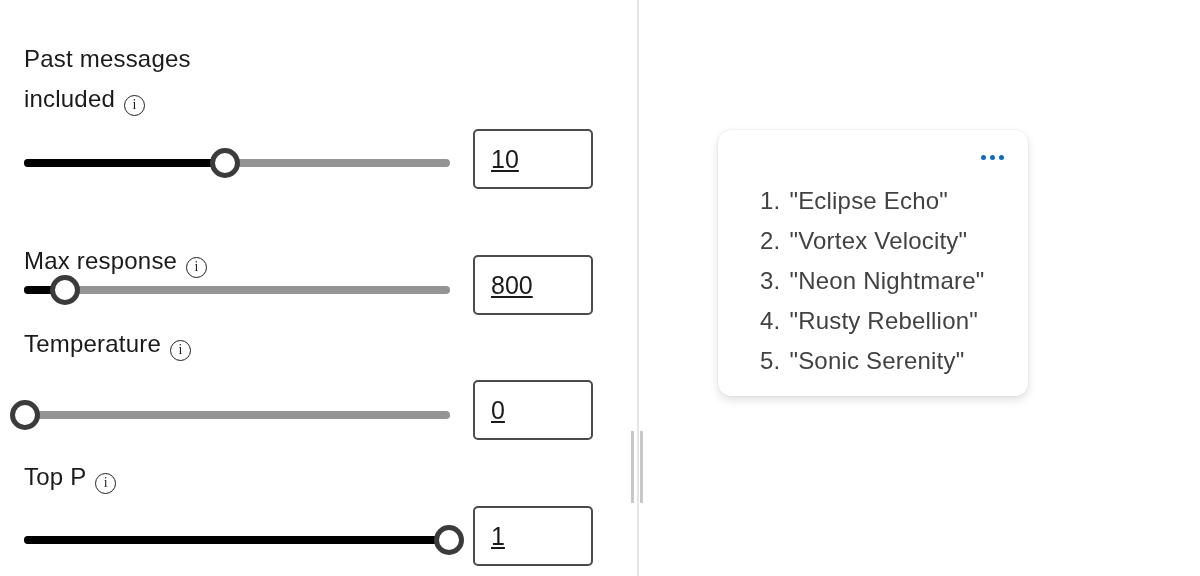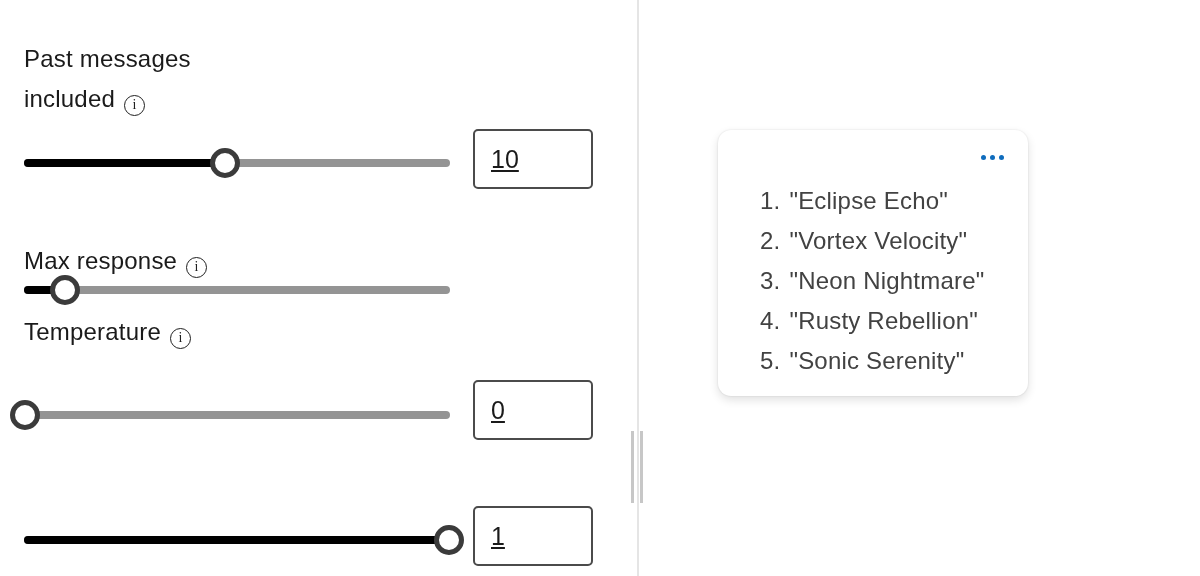--- a/index.html
+++ b/index.html
@@ -14,21 +14,21 @@
   
   .settings-panel { position: absolute; left: 0; top: 0; width: 637px; height: 431px; background: #fff; }
 
   .setting-label {
     position: absolute; left: 24px; width: 235px;
     font-size: 24px; line-height: 40px; color: #1a1a1a;
     letter-spacing: 0.2px;
   }
   .l0 { top: 39px; }
   .l1 { top: 205px; width: 320px; margin-top: 36px; }
-  .l2 { top: 312px; width: 320px; }
+  .l2 { top: 324px; width: 320px; }
   .l3 { top: 457px; width: 320px; }
 
   .info-icon {
     display: inline-flex; align-items: center; justify-content: center;
     width: 21px; height: 21px; border: 1.6px solid #1f1f1f; border-radius: 50%;
     font-size: 14px; line-height: 1; color: #1f1f1f;
     margin-left: 9px; vertical-align: -2px; cursor: default;
     font-family: "Liberation Serif", serif;
   }
 
@@ -99,31 +99,35 @@
   <input class="value-input v0" value="10" style="">
 
   <div class="setting-label l1">
     <span>Max response</span><span class="info-icon">i</span>
   </div>
   <div class="slider s1" style="--pct: 9.6%;">
     <div class="track"></div>
     <div class="fill"></div>
     <div class="thumb"></div>
   </div>
+  <input class="value-input v1" value="800" style="">
 
   <div class="setting-label l2">
     <span>Temperature</span><span class="info-icon">i</span>
   </div>
   <div class="slider s2" style="--pct: 0.2%;">
     <div class="track"></div>
     <div class="fill"></div>
     <div class="thumb"></div>
   </div>
   <input class="value-input v2" value="0" style="">
 
+  <div class="setting-label l3">
+    <span>Top P</span><span class="info-icon">i</span>
+  </div>
   <div class="slider s3" style="--pct: 99.8%;">
     <div class="track"></div>
     <div class="fill"></div>
     <div class="thumb"></div>
   </div>
   <input class="value-input v3" value="1" style="">
 </div>
 
 <div class="panel-divider"></div>
 <div class="splitter-handle">

